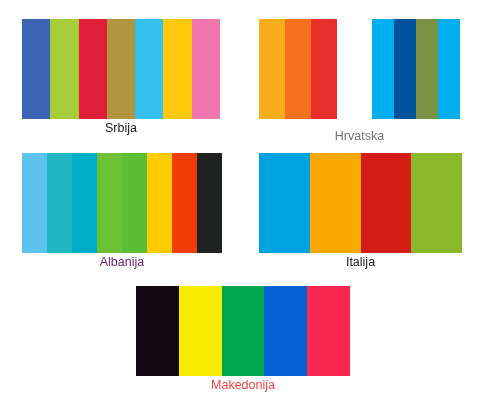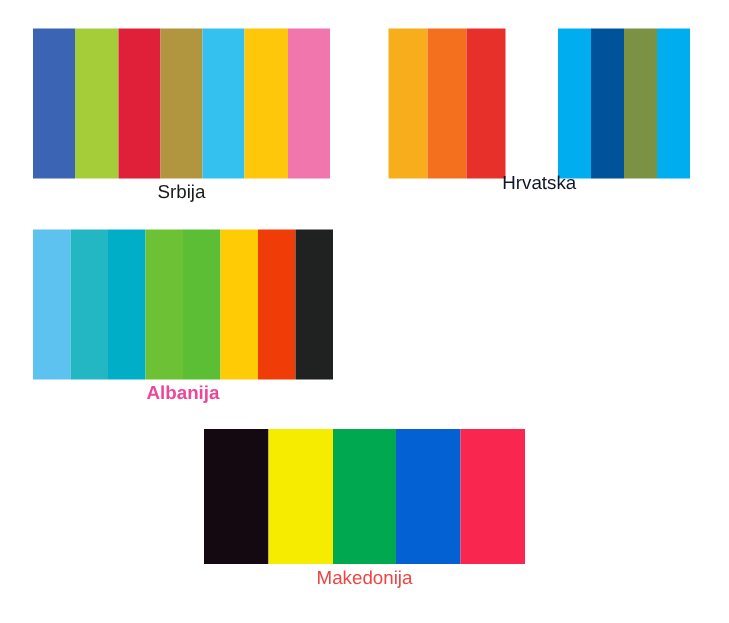--- a/index.html
+++ b/index.html
@@ -73,34 +73,43 @@
         <div class="swatch-band" title="#f8ae1c" style="width: 26px; background-color: rgb(248, 174, 28);"></div>
         <div class="swatch-band" title="#f4701f" style="width: 26px; background-color: rgb(244, 112, 31);"></div>
         <div class="swatch-band" title="#e8302a" style="width: 26px; background-color: rgb(232, 48, 42);"></div>
       </div>
       <div class="strip-row" style="left: 113px; width: 88px;">
         <div class="swatch-band" title="#00aeef" style="width: 22px; background-color: rgb(0, 174, 239);"></div>
         <div class="swatch-band" title="#00529b" style="width: 22px; background-color: rgb(0, 82, 155);"></div>
         <div class="swatch-band" title="#7b9143" style="width: 22px; background-color: rgb(123, 145, 67);"></div>
         <div class="swatch-band" title="#00aeef" style="width: 22px; background-color: rgb(0, 174, 239);"></div>
       </div>
-      <div class="palette-caption" style="top: 96px; color: #0f172a;">Hrvatska</div>
+      <div class="palette-caption" style="top: 110px; color: #737373;">Hrvatska</div>
     </div>
     <div class="palette-group" style="left: 22px; top: 153px; width: 200px; height: 100px;">
       <div class="strip-row" style="left: 0px; width: 200px;">
         <div class="swatch-band" title="#5ec2f0" style="width: 25px; background-color: rgb(94, 194, 240);"></div>
         <div class="swatch-band" title="#23b7c4" style="width: 25px; background-color: rgb(35, 183, 196);"></div>
         <div class="swatch-band" title="#00aec7" style="width: 25px; background-color: rgb(0, 174, 199);"></div>
         <div class="swatch-band" title="#6cc134" style="width: 25px; background-color: rgb(108, 193, 52);"></div>
         <div class="swatch-band" title="#5cbe35" style="width: 25px; background-color: rgb(92, 190, 53);"></div>
         <div class="swatch-band" title="#ffcb05" style="width: 25px; background-color: rgb(255, 203, 5);"></div>
         <div class="swatch-band" title="#f03c06" style="width: 25px; background-color: rgb(240, 60, 6);"></div>
         <div class="swatch-band" title="#1f2221" style="width: 25px; background-color: rgb(31, 34, 33);"></div>
       </div>
-      <div class="palette-caption" style="top: 102px; color: #ec4899; font-weight: bold;">Albanija</div>
+      <div class="palette-caption" style="top: 102px; color: #701a75;">Albanija</div>
+    </div>
+    <div class="palette-group" style="left: 259px; top: 153px; width: 203px; height: 100px;">
+      <div class="strip-row" style="left: 0px; width: 203px;">
+        <div class="swatch-band" title="#00a3e0" style="width: 50.75px; background-color: rgb(0, 163, 224);"></div>
+        <div class="swatch-band" title="#f8a800" style="width: 50.75px; background-color: rgb(248, 168, 0);"></div>
+        <div class="swatch-band" title="#d41c16" style="width: 50.75px; background-color: rgb(212, 28, 22);"></div>
+        <div class="swatch-band" title="#8cb82b" style="width: 50.75px; background-color: rgb(140, 184, 43);"></div>
+      </div>
+      <div class="palette-caption" style="top: 102px; color: rgb(26, 26, 26);">Italija</div>
     </div>
     <div class="palette-group" style="left: 136px; top: 286px; width: 214px; height: 90px;">
       <div class="strip-row" style="left: 0px; width: 214px;">
         <div class="swatch-band" title="#140811" style="width: 42.8px; background-color: rgb(20, 8, 17);"></div>
         <div class="swatch-band" title="#f5ec00" style="width: 42.8px; background-color: rgb(245, 236, 0);"></div>
         <div class="swatch-band" title="#00a94f" style="width: 42.8px; background-color: rgb(0, 169, 79);"></div>
         <div class="swatch-band" title="#0361d3" style="width: 42.8px; background-color: rgb(3, 97, 211);"></div>
         <div class="swatch-band" title="#f9274f" style="width: 42.8px; background-color: rgb(249, 39, 79);"></div>
       </div>
       <div class="palette-caption" style="top: 92px; color: #ef4444;">Makedonija</div>

